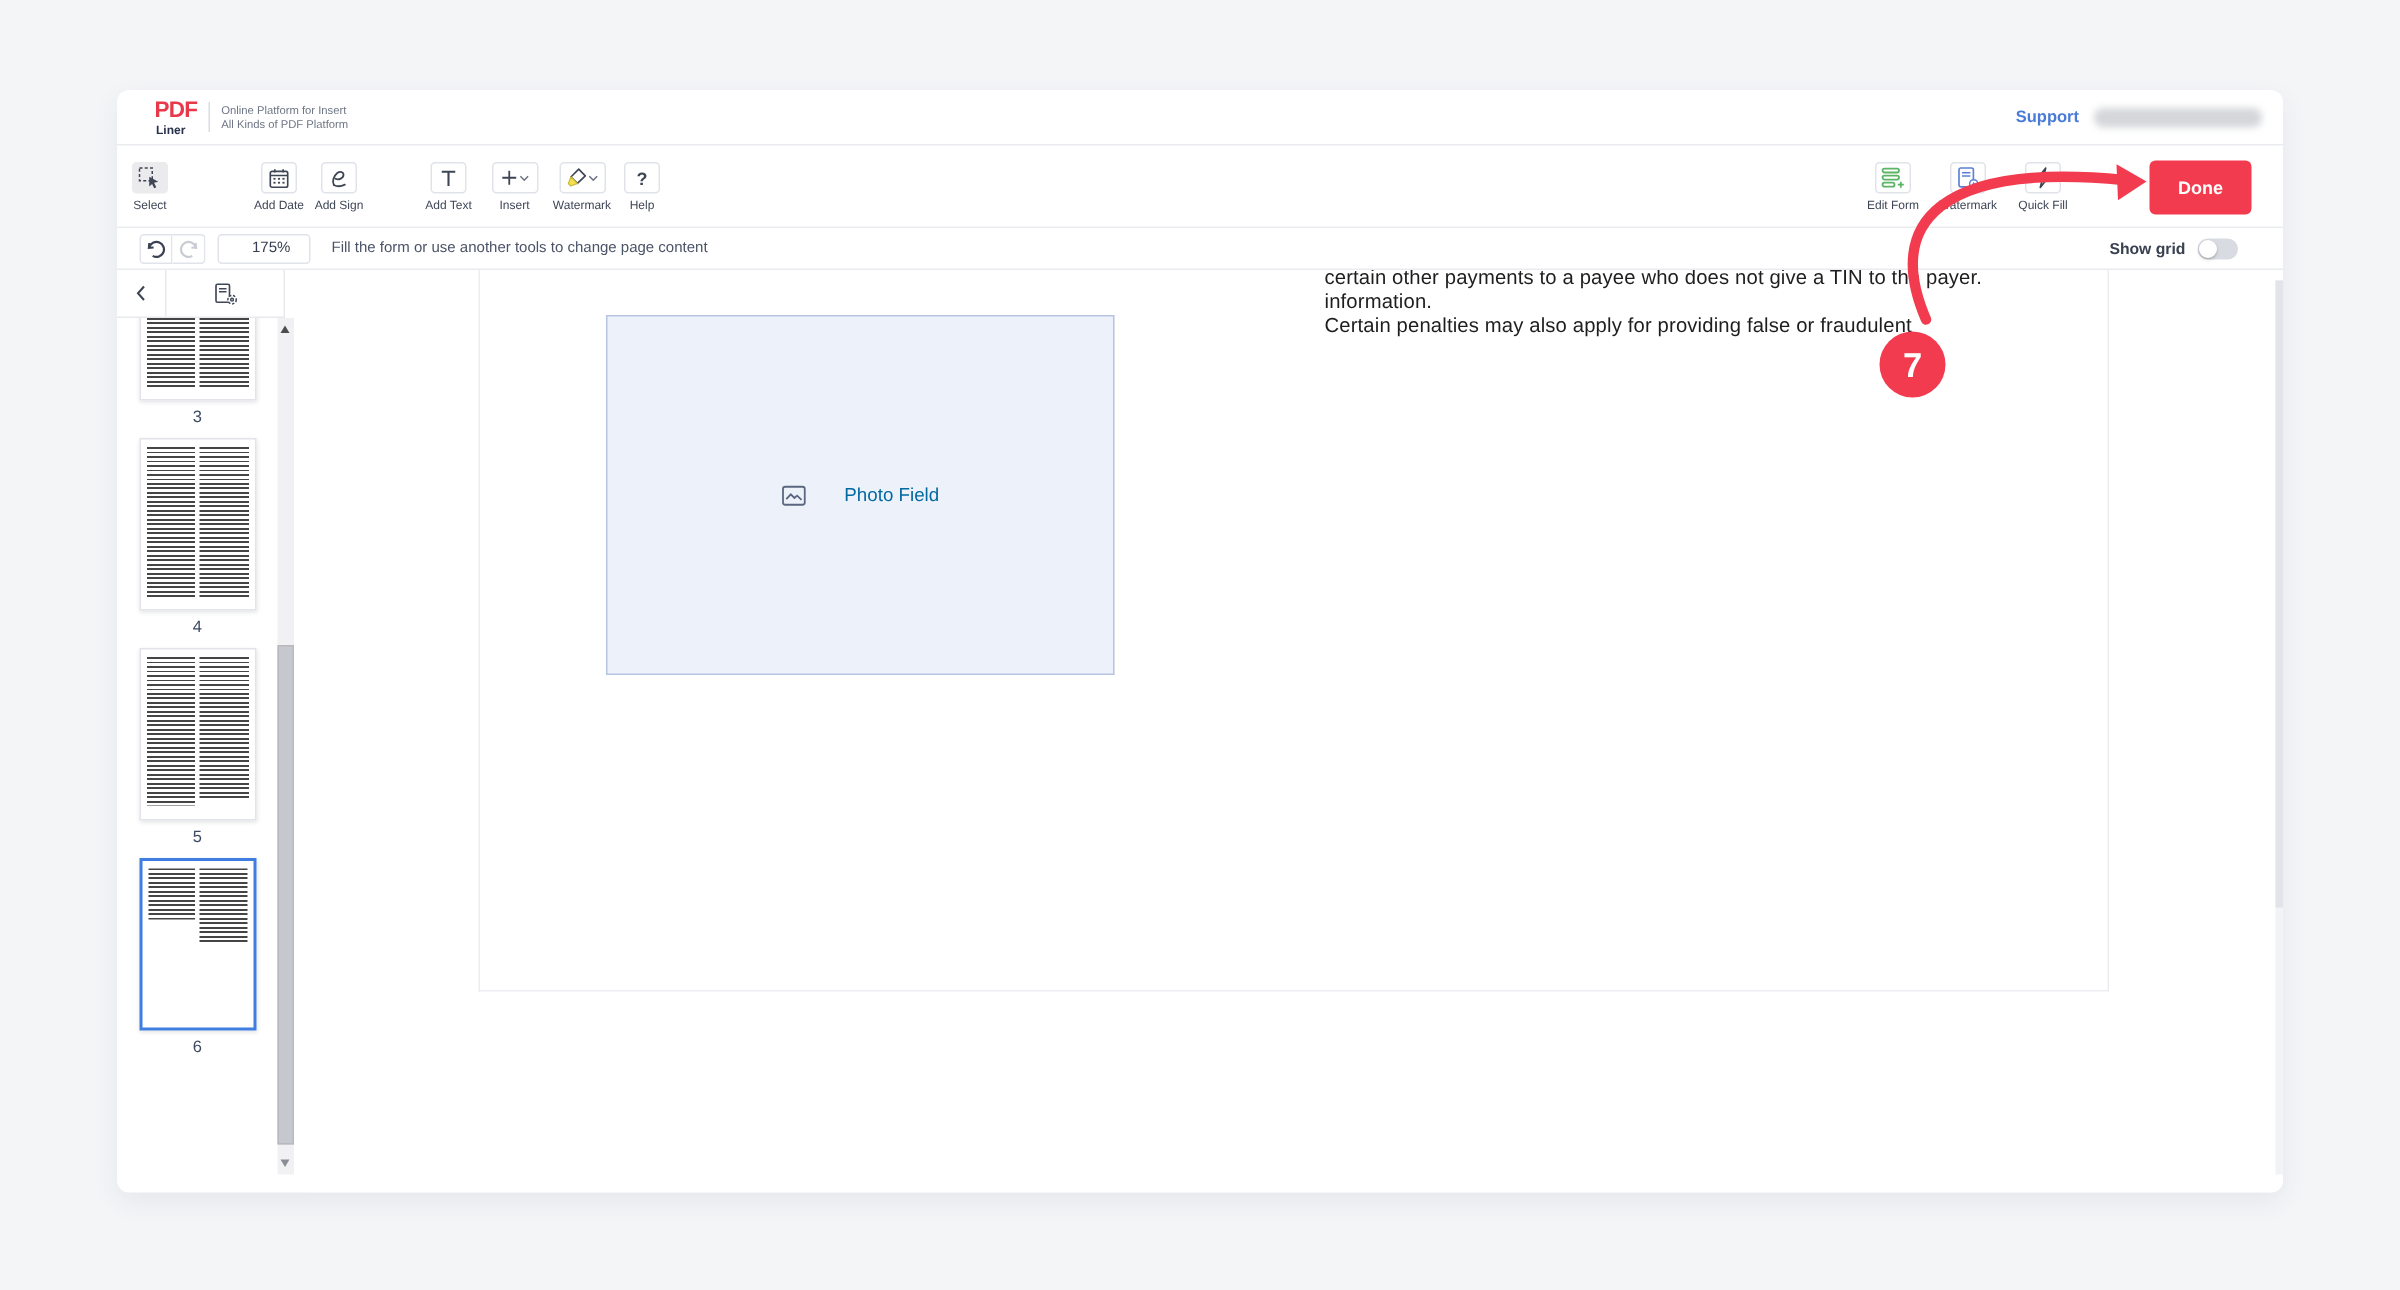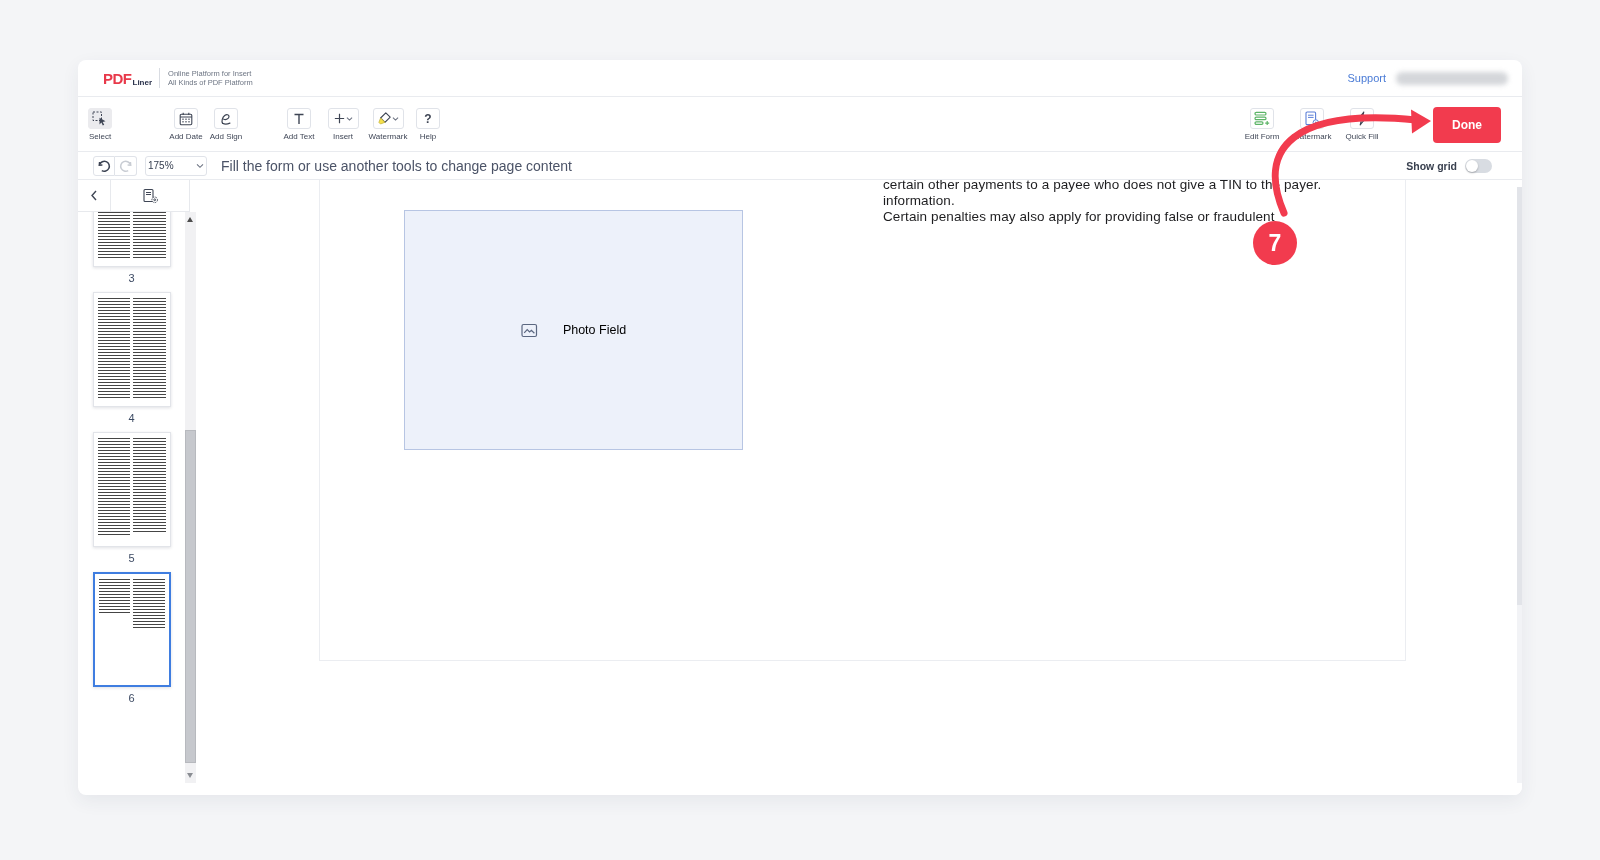--- a/index.html
+++ b/index.html
@@ -1,48 +1,48 @@
 <!DOCTYPE html>
 <html><head>
 <meta charset="utf-8">
 <style>
   html,body{margin:0;padding:0;}
   body{width:1600px;height:860px;background:#f4f5f7;font-family:"Liberation Sans",sans-serif;position:relative;overflow:hidden;}
   .card{position:absolute;left:78px;top:60px;width:1444px;height:735px;background:#fff;border-radius:8px;
         box-shadow:0 6px 18px rgba(40,50,80,.07);overflow:hidden;}
   
   .hdr{height:37px;border-bottom:1px solid #e9ebef;display:flex;align-items:center;padding-left:25px;box-sizing:border-box;}
-  .logo{display:flex;align-items:flex-end;cursor:pointer;}
+  .logo{display:flex;align-items:flex-start;cursor:pointer;flex-direction:column;}
   .logo-pdf{color:#e8394a;font-weight:bold;font-size:15px;letter-spacing:-.5px;}
   .logo-liner{color:#28304a;font-weight:bold;font-size:8px;margin-left:1px;}
   .logo-div{width:1px;height:20px;background:#d9dce2;margin:0 8px 0 7px;}
   .tagline{font-size:7.5px;line-height:9.5px;color:#6e7684;}
   .spacer{flex:1;}
-  .support{font-size:11px;color:#4a7bd6;text-decoration:none;cursor:pointer;}
+  .support{font-size:11px;color:#4a7bd6;text-decoration:none;cursor:pointer;font-weight:bold;}
   .email-blur{width:112px;height:13px;border-radius:6px;background:#c6c9ce;filter:blur(2.5px);opacity:.75;margin:0 14px 0 10px;}
   
   .toolbar{height:55px;border-bottom:1px solid #e9ebef;display:flex;align-items:flex-start;padding:11px 21px 0 0;box-sizing:border-box;}
   .tool{display:flex;flex-direction:column;align-items:center;width:40px;cursor:pointer;}
   .tbtn{width:24px;height:21px;border:1px solid #e0e3e9;border-radius:3px;background:#fff;display:flex;align-items:center;justify-content:center;box-sizing:border-box;}
   .tbtn.wide{width:31px;}
   .tbtn.active{background:#ebebee;border-color:#ebebee;}
   .tlabel{margin-top:3px;font-size:8px;color:#3f4656;white-space:nowrap;}
   .tool-right{margin-left:auto;display:flex;align-items:flex-start;}
   .tool.r{width:46px;justify-content:center;}
   .done-btn{width:68px;height:36px;margin-left:48px;margin-top:-1px;background:#f23b4e;color:#fff;border:none;border-radius:4px;
             font-size:12px;font-weight:bold;font-family:"Liberation Sans",sans-serif;cursor:pointer;}
   .qmark{font-size:12px;font-weight:bold;color:#3e4554;}
   
   .subbar{height:28px;border-bottom:1px solid #e9ebef;display:flex;align-items:center;padding:0 30px 0 15px;box-sizing:border-box;}
   .ubtn{width:22px;height:20px;border:1px solid #e0e3e9;background:#fff;display:flex;align-items:center;justify-content:center;box-sizing:border-box;cursor:pointer;}
   .ubtn.undo{border-radius:3px 0 0 3px;}
   .ubtn.redo{border-left:none;border-radius:0 3px 3px 0;}
   .zoom-select{margin-left:8px;width:62px;height:20px;border:1px solid #e0e3e9;border-radius:3px;background:#fff;display:flex;align-items:center;
-               justify-content:space-between;padding:0 2px;font-size:10px;color:#353e50;box-sizing:border-box;cursor:pointer;}
-  .hint{margin-left:14px;font-size:14px;color:#4b5367;}
+               justify-content:space-between;padding:0 22px;font-size:10px;color:#353e50;box-sizing:border-box;cursor:pointer;}
+  .hint{margin-left:14px;font-size:10px;color:#4b5367;}
   .showgrid{margin-left:auto;display:flex;align-items:center;gap:8px;font-size:10.5px;font-weight:600;color:#39404f;}
   .toggle{width:27px;height:14px;border-radius:7px;background:#d8dce2;display:flex;align-items:center;padding:1px;box-sizing:border-box;cursor:pointer;}
   .knob{width:12px;height:12px;border-radius:50%;background:#fff;box-shadow:0 1px 2px rgba(0,0,0,.25);}
   
   .content{display:flex;height:615px;position:relative;}
   .sidebar{width:127px;flex-shrink:0;position:relative;}
   .side-head{height:32px;width:112px;border-bottom:1px solid #e7e9ed;border-right:1px solid #e7e9ed;display:flex;box-sizing:border-box;}
   .cell1{width:32px;display:flex;align-items:center;justify-content:center;border-right:1px solid #e7e9ed;cursor:pointer;}
   .cell2{flex:1;display:flex;align-items:center;justify-content:center;cursor:pointer;}
   .thumbs-viewport{position:absolute;top:32px;left:0;width:107px;bottom:0;overflow:hidden;}
@@ -55,21 +55,21 @@
   .tc{flex:1;background:repeating-linear-gradient(to bottom,#454545 0 1.1px,transparent 1.1px 3px);}
   .side-rail{position:absolute;top:32px;left:107px;width:11px;height:571px;background:#f1f1f3;}
   .rail-up{position:absolute;top:5px;left:2px;width:0;height:0;border-left:3.5px solid transparent;border-right:3.5px solid transparent;border-bottom:5px solid #4d4d4d;cursor:pointer;}
   .rail-dn{position:absolute;bottom:5px;left:2px;width:0;height:0;border-left:3.5px solid transparent;border-right:3.5px solid transparent;border-top:5px solid #8a8d93;cursor:pointer;}
   .rail-thumb{position:absolute;top:218px;left:0;width:11px;height:333px;background:#c6c8cd;border:1px solid #b7b9be;box-sizing:border-box;cursor:pointer;}
   .viewer{flex:1;position:relative;overflow:hidden;background:#fff;}
   .page{position:absolute;left:114px;top:0;width:1087px;height:481px;background:#fff;box-sizing:border-box;
         border-left:1px solid #ebedf1;border-right:1px solid #ebedf1;border-bottom:1px solid #ebedf1;}
   .doc-text{position:absolute;left:563px;top:-3px;font-size:13.5px;line-height:16px;color:#1e1e20;letter-spacing:.1px;}
   .photo-field{position:absolute;left:84px;top:30px;width:339px;height:240px;background:#edf1fa;border:1px solid #b7c5e3;box-sizing:border-box;
-               display:flex;align-items:center;justify-content:center;gap:25px;color:#000000;font-size:12.5px;cursor:pointer;}
+               display:flex;align-items:center;justify-content:center;gap:25px;color:#0369a1;font-size:12.5px;cursor:pointer;}
   .vrail{position:absolute;right:0;top:7px;width:5px;height:596px;background:#f2f3f6;}
   .vthumb{width:5px;height:418px;background:#e2e4e9;cursor:pointer;}
   .coach{position:absolute;left:0;top:0;pointer-events:none;z-index:40;}
 </style>
 </head>
 <body>
 
 <div class="card">
 
   <div class="hdr">

